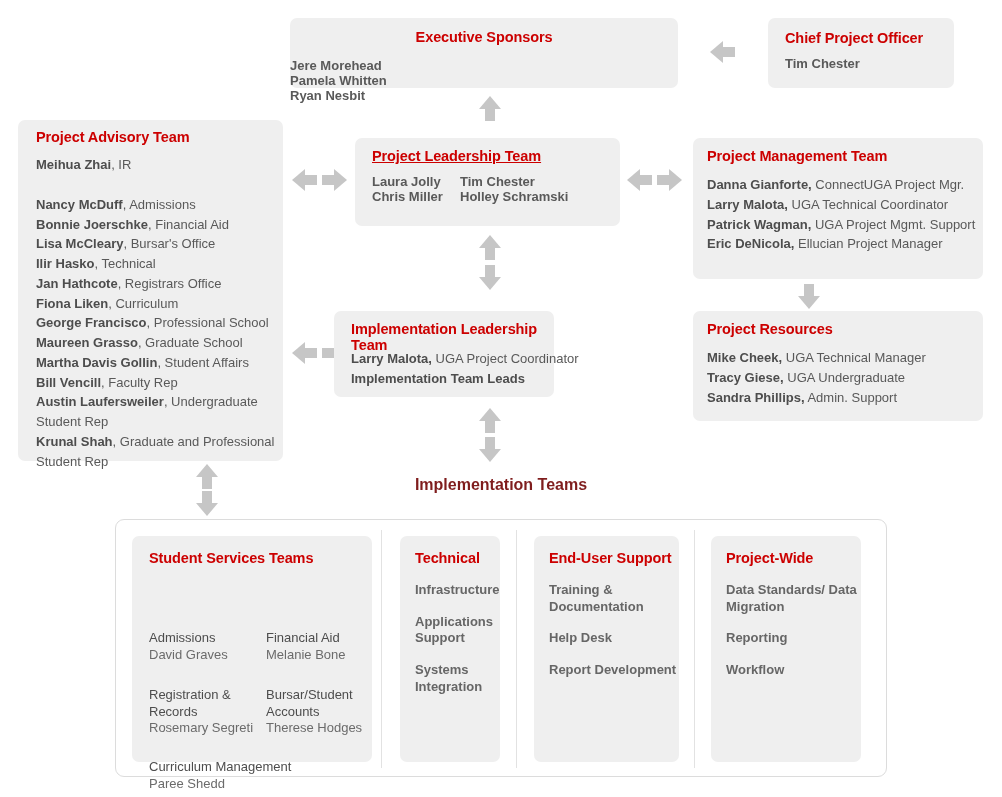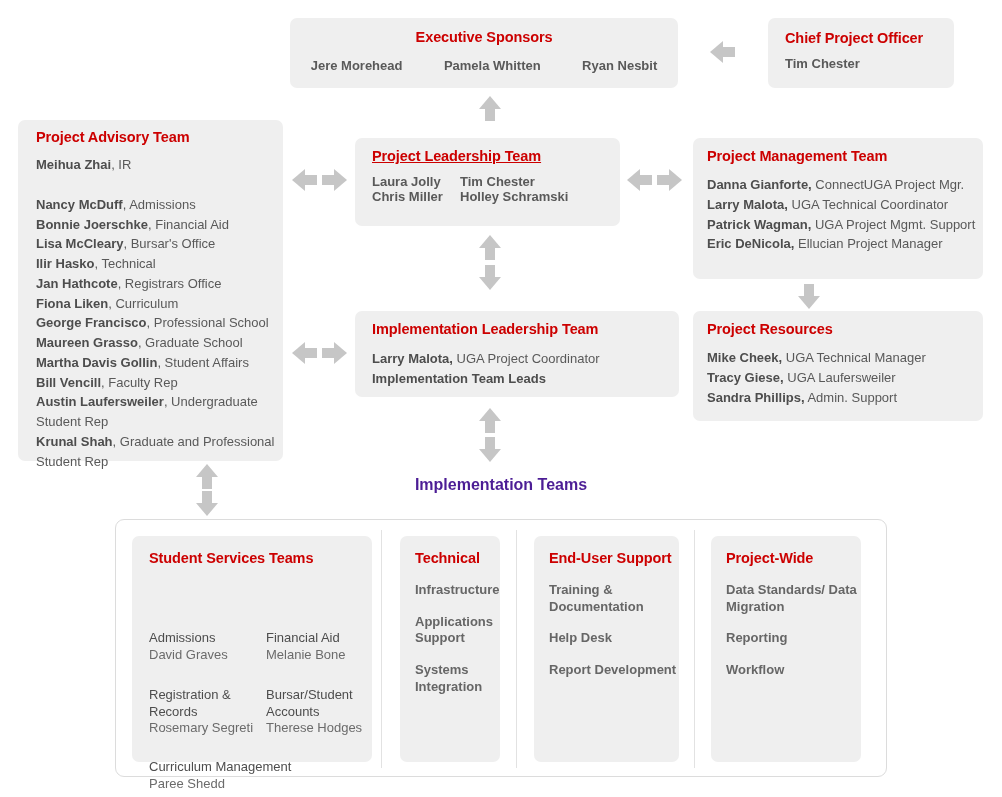--- a/index.html
+++ b/index.html
@@ -62,21 +62,21 @@
     right: 0; top: 0;
   }
   .arw.right .stem { height: 10px; width: 13px; right: 12px; top: 6px; }
 
   .arw.up, .arw.down { width: 22px; height: 25px; }
   .arw.left, .arw.right { width: 25px; height: 22px; }
 
   
   #impl-heading {
     position: absolute; left: 0; top: 476px; width: 1002px;
-    text-align: center; color: #4c1d95; font-weight: bold; font-size: 16px;
+    text-align: center; color: #7f1d1d; font-weight: bold; font-size: 16px;
   }
   #impl-outer {
     position: absolute; left: 115px; top: 519px;
     width: 772px; height: 258px;
     border: 1px solid #dcdcdc; border-radius: 9px;
     background: #ffffff;
   }
   .divider {
     position: absolute; top: 10px; width: 1px; height: 238px; background: #e2e2e2;
   }
@@ -90,21 +90,21 @@
   .grp .gname { font-size: 13px; color: #6b6b6b; line-height: 1.3; }
   .simple { font-size: 13px; font-weight: bold; color: #666666; line-height: 1.28; margin-bottom: 15px; }
 </style>
 </head>
 <body>
 
 <div id="stage">
 
   <div class="panel" id="p-exec" style="left:290px; top:18px; width:388px; height:70px;">
     <div class="ptitle" style="position:absolute; left:0; top:11px; width:388px; text-align:center;">Executive Sponsors</div>
-    <div style="position:absolute; left:0; top:40px; width:388px; display:flex; justify-content:space-around;">
+    <div style="position:absolute; left:0; top:40px; width:388px; display:flex; justify-content:space-around;flex-direction:column;">
       <span class="plain">Jere Morehead</span>
       <span class="plain">Pamela Whitten</span>
       <span class="plain">Ryan Nesbit</span>
     </div>
   </div>
 
   <div class="arw left" style="left:710px; top:41px;">
     <span class="head"></span>
       <span class="stem"></span>
   </div>
@@ -189,35 +189,35 @@
   </div>
   <div class="arw down" style="left:479px; top:265px;">
     <span class="head"></span>
       <span class="stem"></span>
   </div>
 
   <div class="panel" id="p-resources" style="left:693px; top:311px; width:290px; height:110px;">
     <div class="ptitle" style="position:absolute; left:14px; top:10px;">Project Resources</div>
     <div id="resources-list" style="position:absolute; left:14px; top:37px;">
         <div class="member"><b>Mike Cheek,</b><span> UGA Technical Manager</span></div>
-        <div class="member"><b>Tracy Giese,</b><span> UGA Laufersweiler</span></div>
+        <div class="member"><b>Tracy Giese,</b><span> UGA Undergraduate</span></div>
         <div class="member"><b>Sandra Phillips,</b><span> Admin. Support</span></div>
       </div>
   </div>
 
   <div class="arw left" style="left:292px; top:342px;">
     <span class="head"></span>
       <span class="stem"></span>
   </div>
   <div class="arw right" style="left:322px; top:342px;">
     <span class="head"></span>
       <span class="stem"></span>
   </div>
 
-  <div class="panel" id="p-implead" style="left:355px; top:311px; width:324px; height:86px;">
+  <div class="panel" id="p-implead" style="left:334px; top:311px; width:220px; height:86px;">
     <div class="ptitle" style="position:absolute; left:17px; top:10px;">Implementation Leadership Team</div>
     <div id="implead-list" style="position:absolute; left:17px; top:38px;">
         <div class="member"><b>Larry Malota,</b><span> UGA Project Coordinator</span></div>
         <div class="member"><b>Implementation Team Leads</b></div>
       </div>
   </div>
 
   <div class="arw up" style="left:196px; top:464px;">
     <span class="head"></span>
       <span class="stem"></span>

